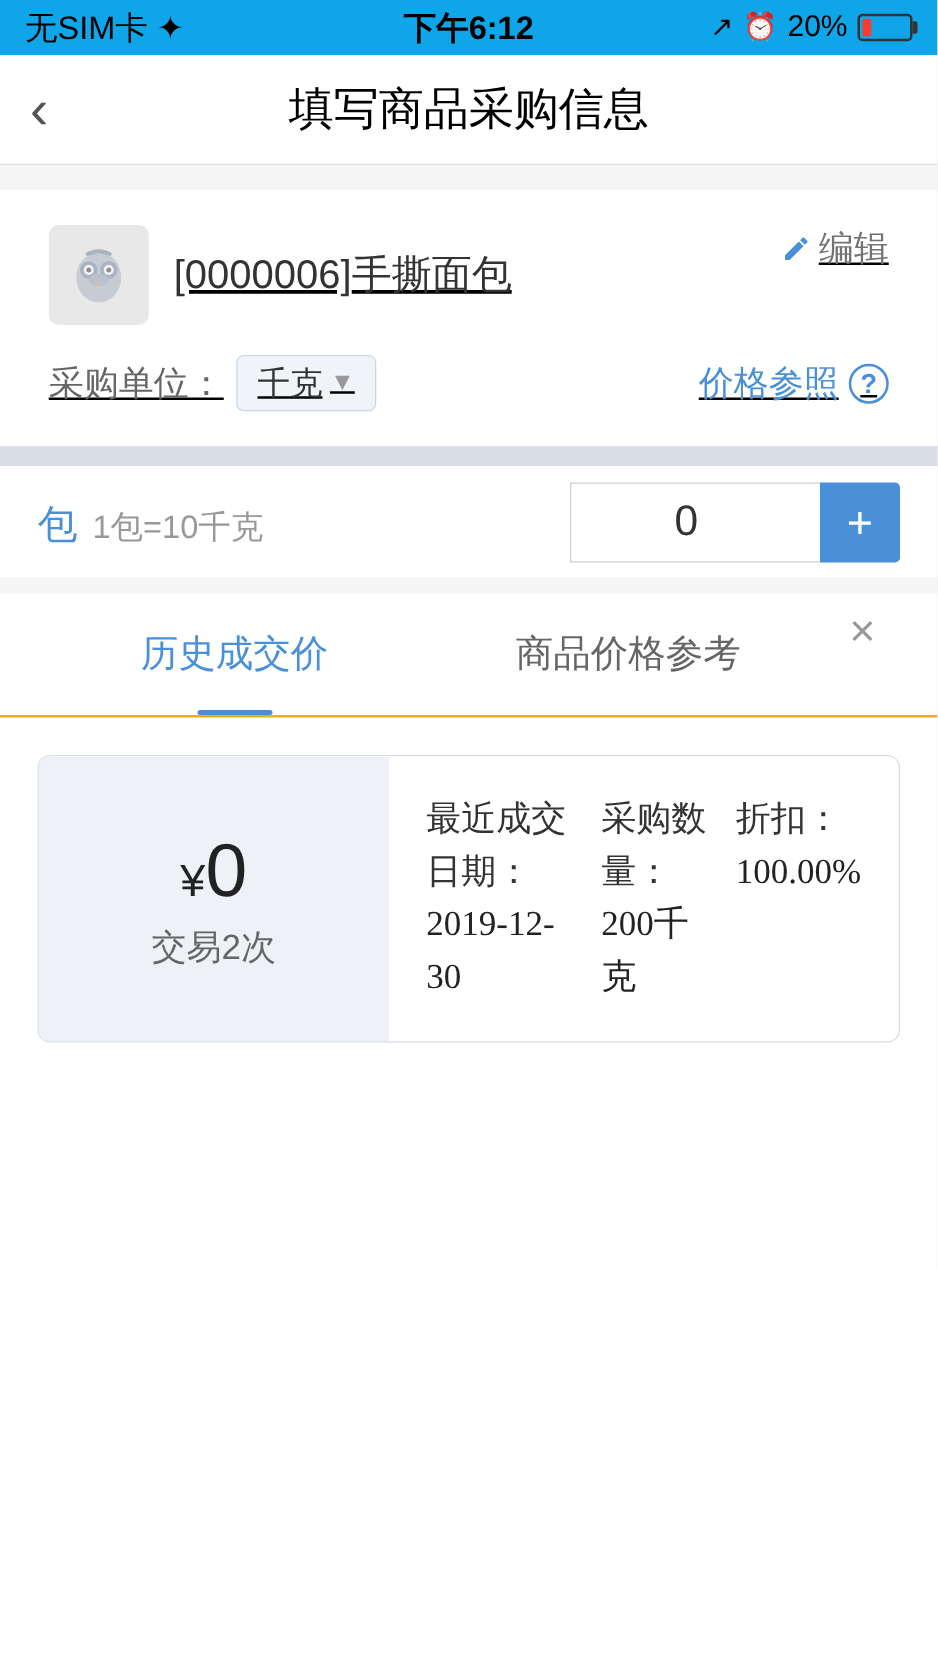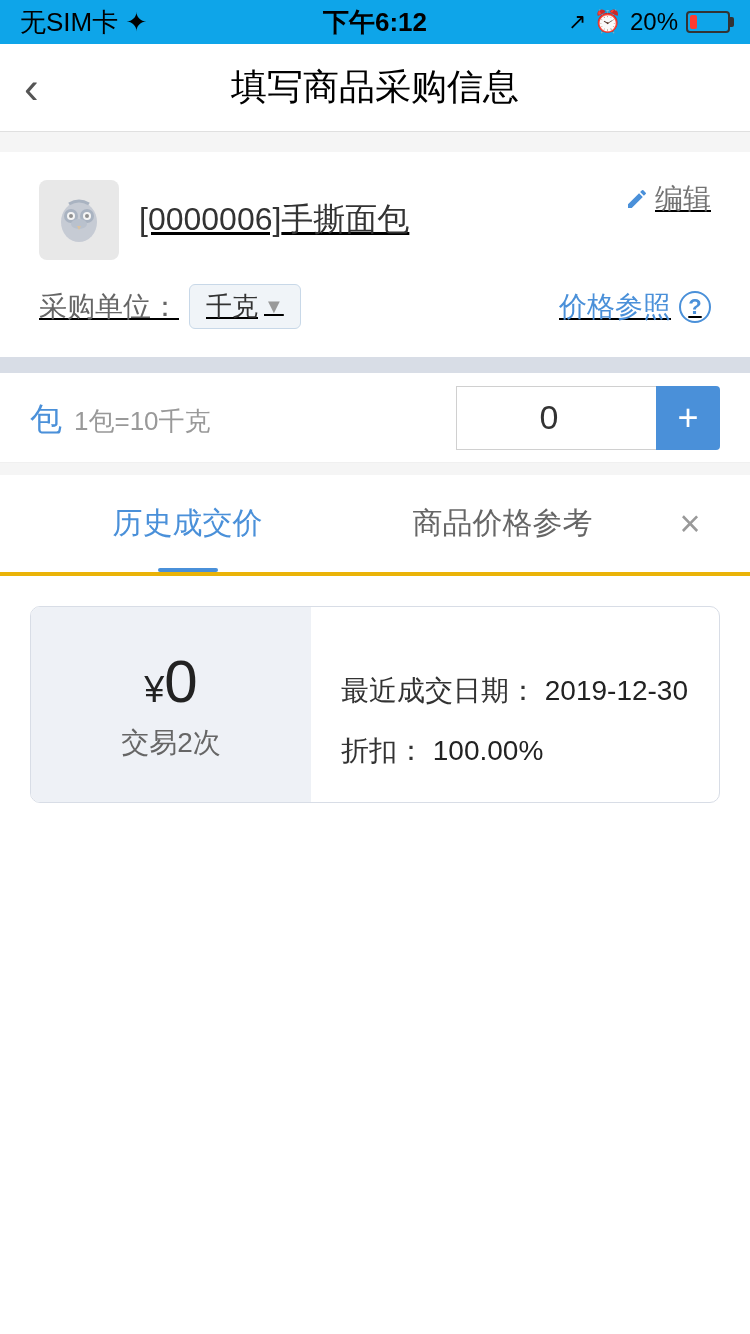--- a/index.html
+++ b/index.html
@@ -258,22 +258,21 @@
       border-radius: 0 4px 4px 0;
     }
 
     
     .tab-section {
       background: #fff;
       margin-top: 12px;
     }
     .tab-bar {
       display: flex;
-      align-items: center;
-      border-bottom: 4px solid #eab308;
+      border-bottom: 2px solid #eab308;
       position: relative;
       padding: 0 30px;
     }
     .tab-item {
       flex: 1;
       text-align: center;
       padding: 28px 0;
       font-size: 30px;
       color: #666;
       cursor: pointer;
@@ -338,23 +337,24 @@
     }
     .price-tx {
       font-size: 28px;
       color: #666;
       margin-top: 8px;
     }
     .price-card-right {
       flex: 1;
       padding: 30px 30px;
       display: flex;
-      flex-direction: column;
-      justify-content: flex-end;
+      flex-direction: row;
+      justify-content: center;
       gap: 18px;
+      font-family: Liberation Serif, serif;
     }
     .price-detail-row {
       font-size: 28px;
       color: #444;
       line-height: 1.5;
     }
     .price-detail-label {
       color: #333;
     }
     .price-detail-value {
@@ -471,20 +471,24 @@
           <span class="price-yen">¥</span><span class="price-amount">0</span>
         </div>
         <div class="price-tx">交易2次</div>
       </div>
       <div class="price-card-right">
         <div class="price-detail-row">
           <span class="price-detail-label">最近成交日期：</span>
           <span class="price-detail-value">2019-12-30</span>
         </div>
         <div class="price-detail-row">
+          <span class="price-detail-label">采购数量：</span>
+          <span class="price-detail-value">200千克</span>
+        </div>
+        <div class="price-detail-row">
           <span class="price-detail-label">折扣：</span>
           <span class="price-detail-value">100.00%</span>
         </div>
       </div>
     </div>
   </div>
 </div>
 
 <div class="bottom-space"></div>
 

